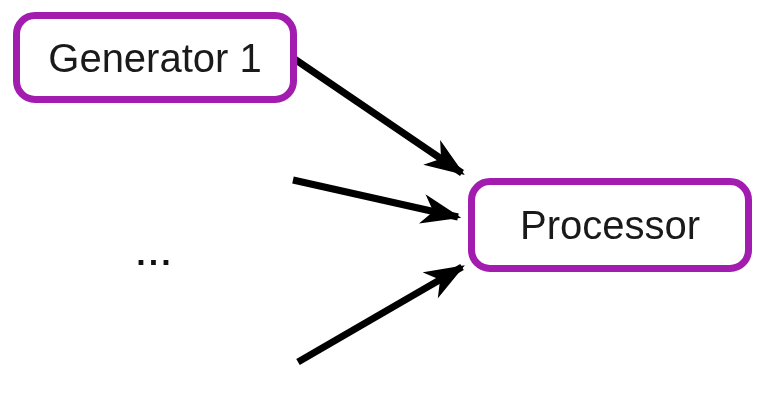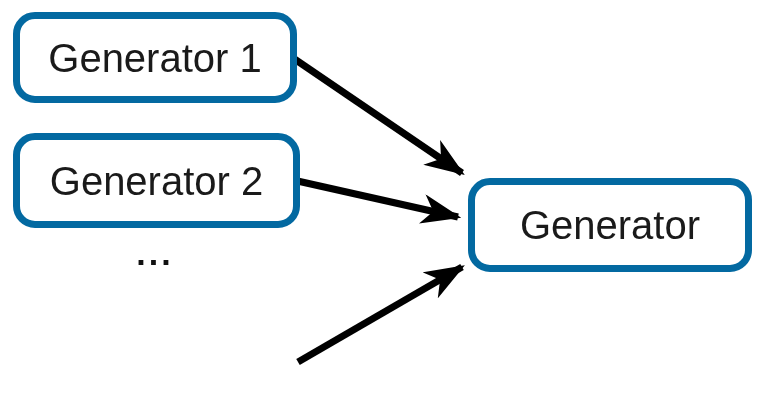--- a/index.html
+++ b/index.html
@@ -19,21 +19,21 @@
     position: absolute;
     left: 0;
     top: 0;
     width: 764px;
     height: 418px;
   }
   .node {
     position: absolute;
     box-sizing: border-box;
     background: #ffffff;
-    border: 7px solid #0369a1;
+    border: 7px solid #a21caf;
     border-radius: 22px;
     display: flex;
     align-items: center;
     justify-content: center;
     color: #1a1a1a;
     font-size: 40px;
     line-height: 1;
     white-space: nowrap;
   }
   .node-generator-1 { left: 13px;  top: 12px;  width: 284px; height: 91px; }
@@ -67,24 +67,21 @@
     </defs>
     <line x1="293" y1="58" x2="462" y2="173" stroke="#000000" stroke-width="7" marker-end="url(#stealth-arrowhead)"></line>
     <line x1="293" y1="180" x2="458" y2="217" stroke="#000000" stroke-width="7" marker-end="url(#stealth-arrowhead)"></line>
     <line x1="298" y1="362" x2="462" y2="267" stroke="#000000" stroke-width="7" marker-end="url(#stealth-arrowhead)"></line>
   </svg>
 
   <div class="node node-generator-1">
     <span>Generator 1</span>
   </div>
 
-  <div class="node node-generator-2">
-    <span>Generator 2</span>
-  </div>
 
   <div class="ellipsis">...</div>
 
 
   <div class="node node-processor">
-    <span>Generator</span>
+    <span>Processor</span>
   </div>
 
 </div>
 
 </body></html>

